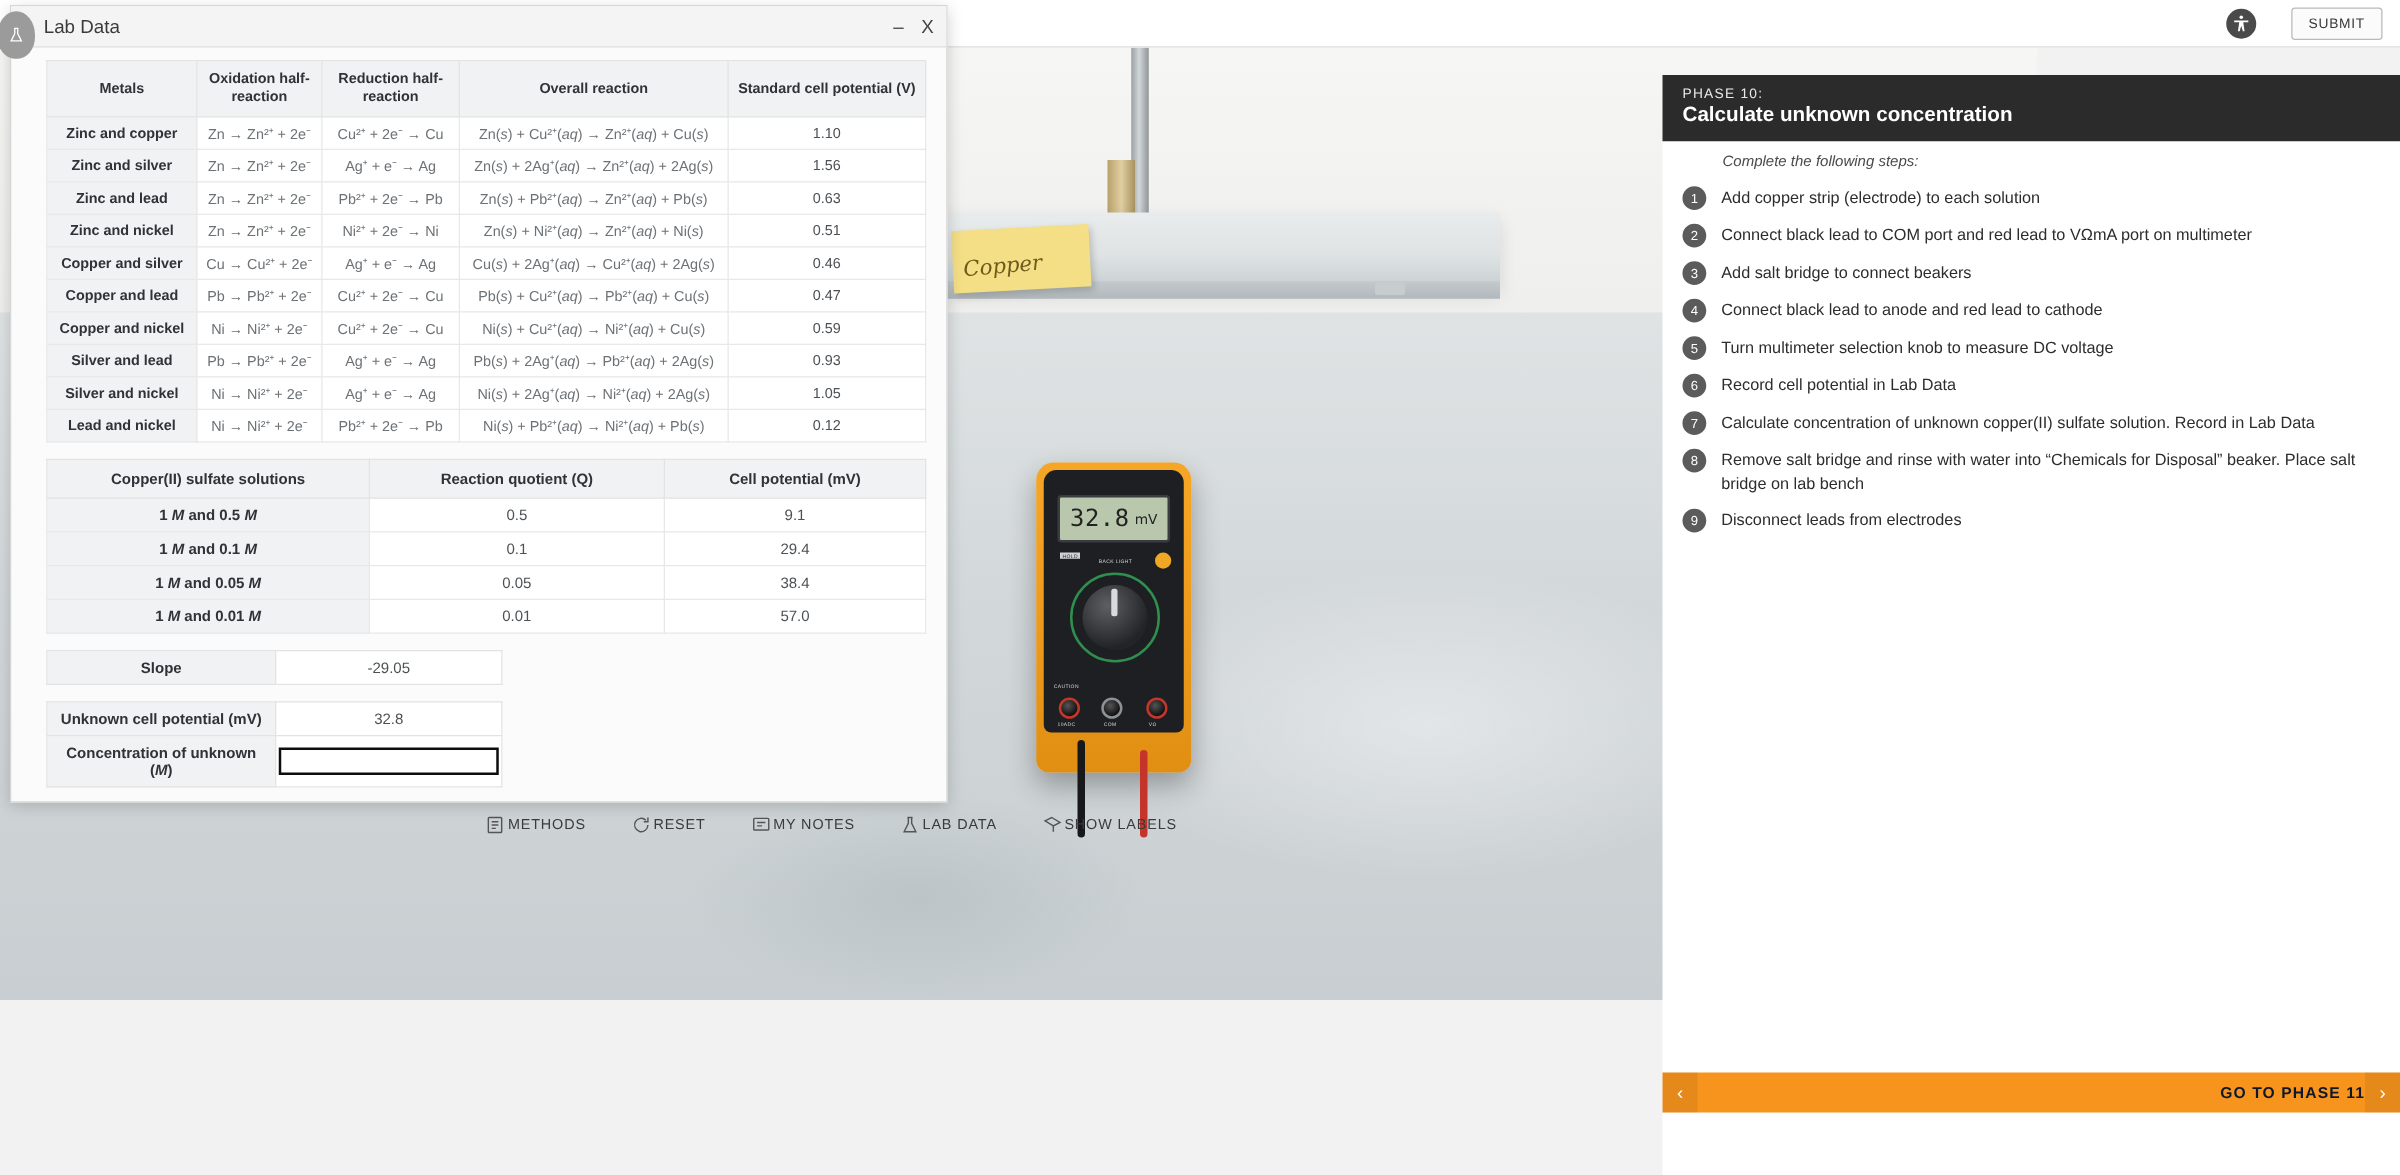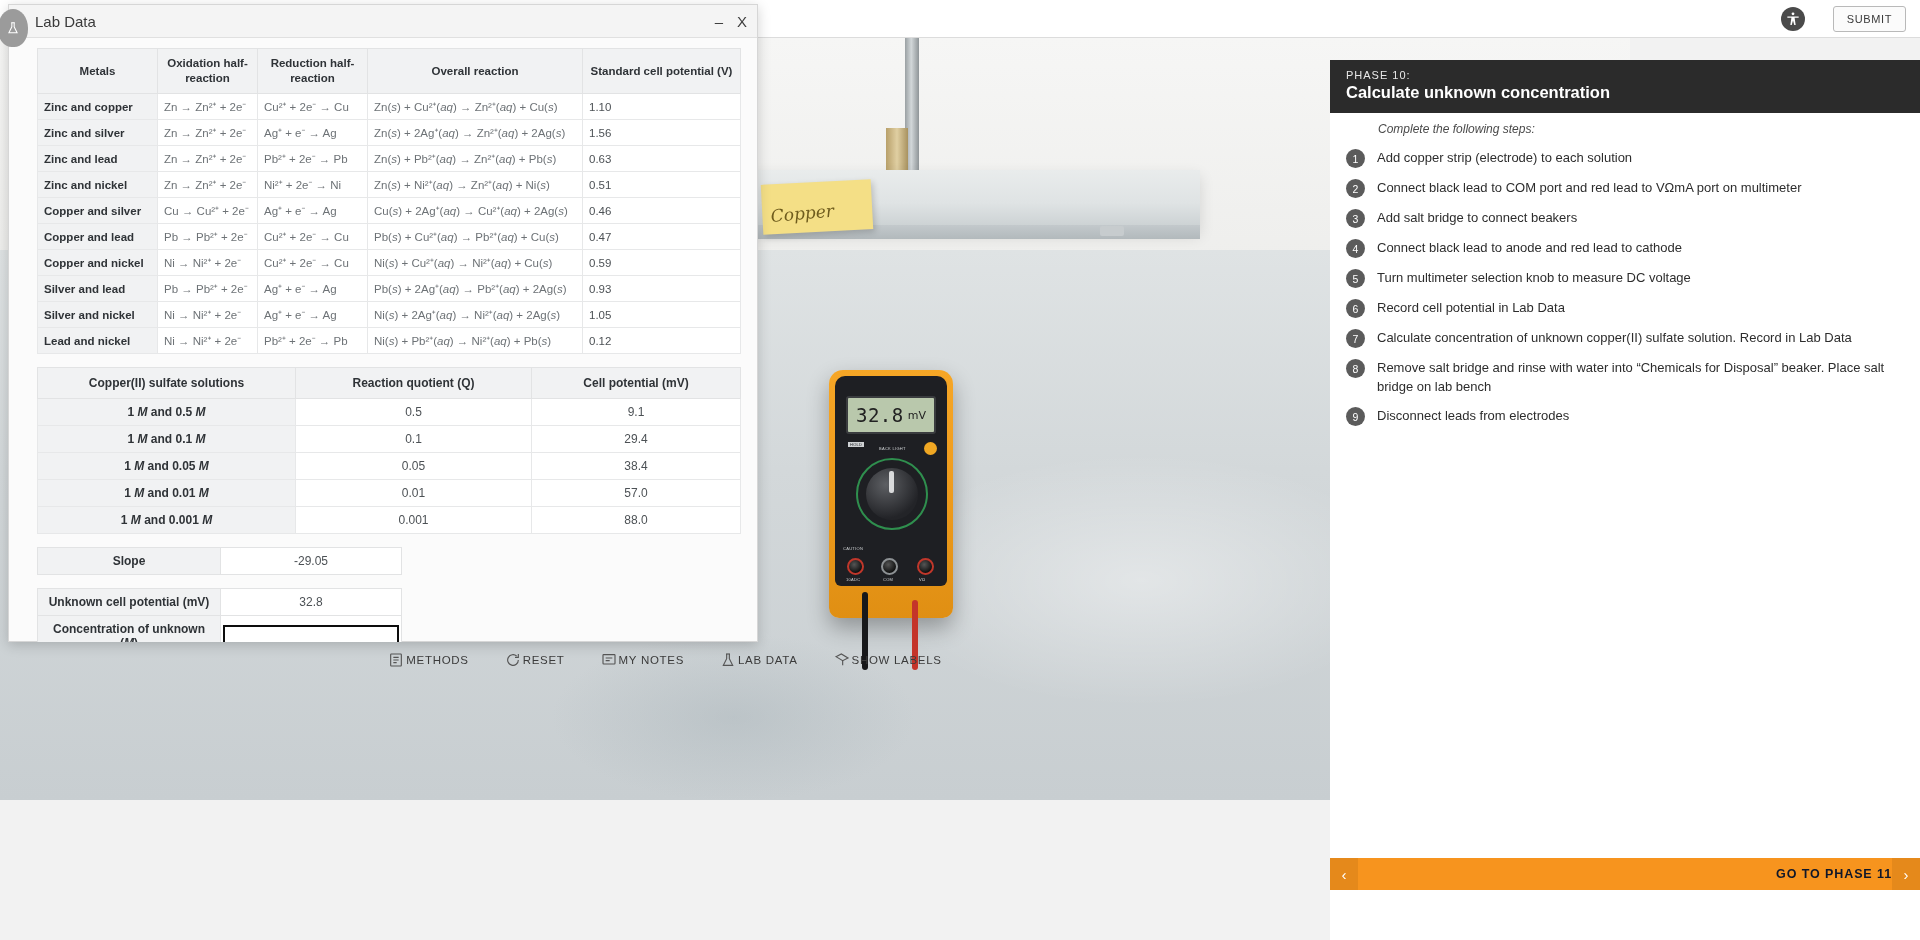--- a/index.html
+++ b/index.html
@@ -222,21 +222,21 @@
 
   .win-body { padding: 10px 16px 0 28px; height: 604px; overflow: hidden; }
 
   table.ld { width: 100%; border-collapse: collapse; font-size: 11.5px; }
   table.ld th {
     background: #f1f2f3; border: 1px solid #e2e3e4; color: #2f3337;
     font-weight: bold; padding: 7px 6px; line-height: 15px; font-size: 11.5px;
   }
   table.ld td {
     border: 1px solid #e7e8e9; padding: 5px 6px; color: #6d7276;
-    background: #ffffff; height: 23px;
+    text-align: center; background: #ffffff; height: 23px;
   }
   table.ld td.rowhead {
     background: #f1f2f3; color: #2f3337; font-weight: bold;
   }
   table.ld td.val { color: #4c5155; margin-left: 28px; }
 
   .tbl-gap { height: 13px; }
 
   table.ld2 { width: 100%; border-collapse: collapse; font-size: 12px; }
   table.ld2 th {
@@ -532,25 +532,20 @@
         <tr>
           <td class="rowhead">1 <em class="ital">M</em> and 0.05 <em class="ital">M</em></td>
           <td>0.05</td>
           <td>38.4</td>
         </tr>
         <tr>
           <td class="rowhead">1 <em class="ital">M</em> and 0.01 <em class="ital">M</em></td>
           <td>0.01</td>
           <td>57.0</td>
         </tr>
-        <tr>
-          <td class="rowhead">1 <em class="ital">M</em> and 0.001 <em class="ital">M</em></td>
-          <td>0.001</td>
-          <td>88.0</td>
-        </tr>
       </tbody>
     </table>
 
     <div class="tbl-gap"></div>
 
     <table class="ld3">
       <tbody>
         <tr>
           <td class="rowhead">Slope</td>
           <td>-29.05</td>

